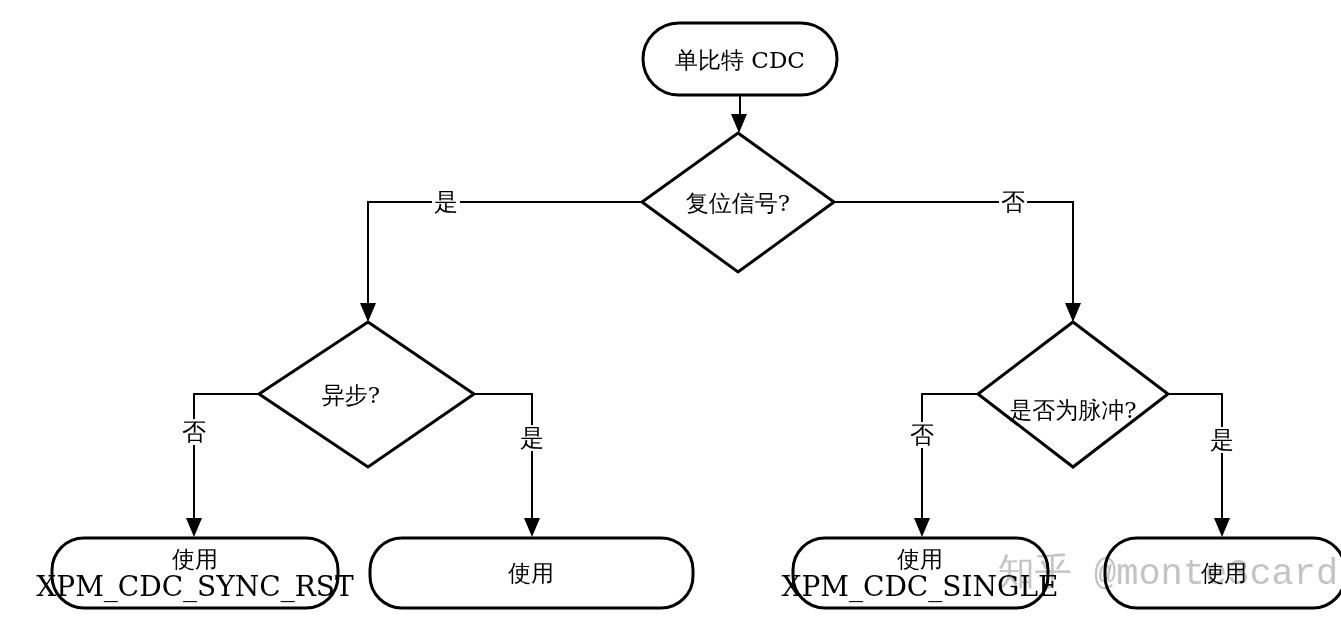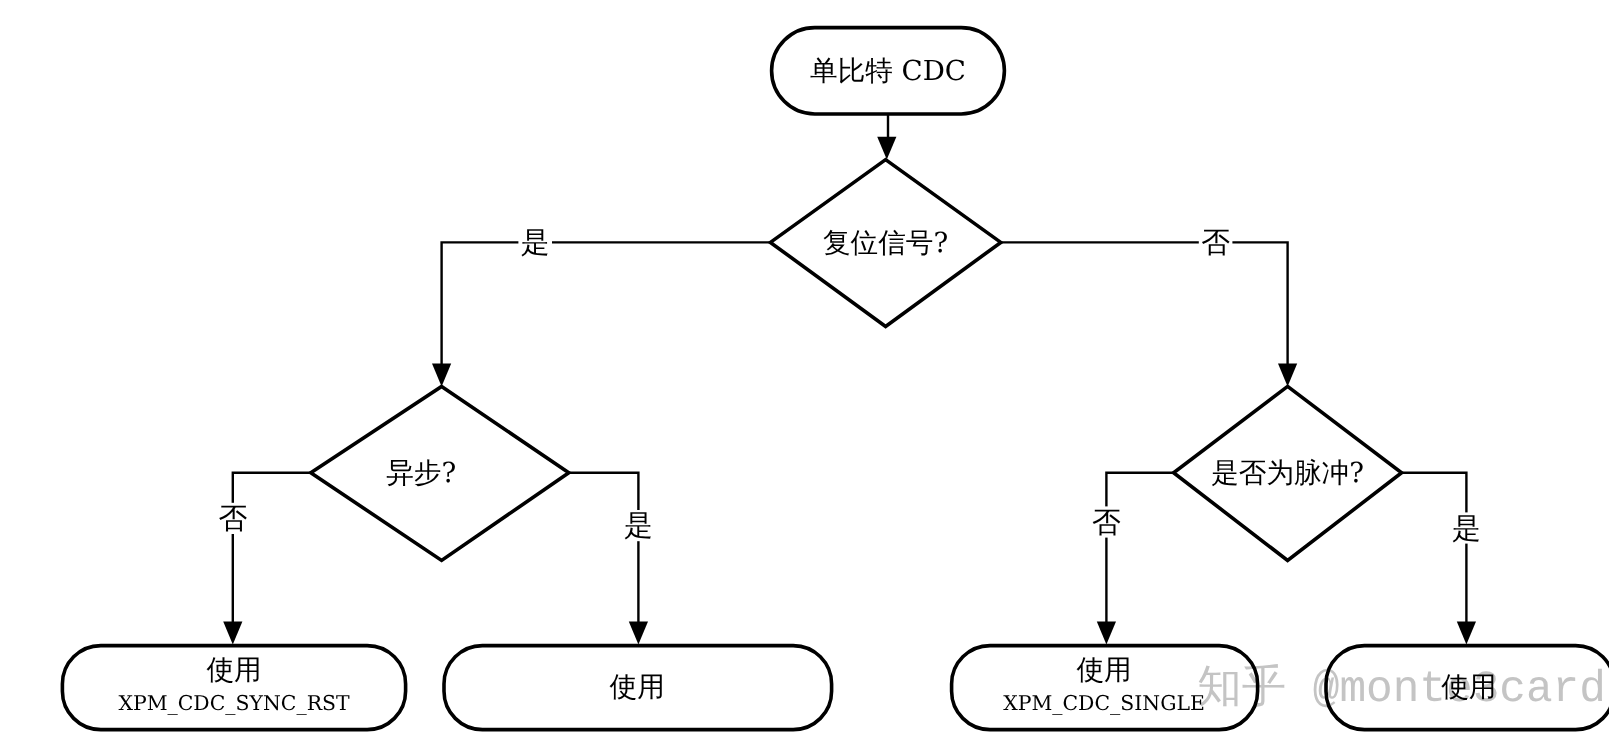--- a/index.html
+++ b/index.html
@@ -38,21 +38,21 @@
     transform: translate(-50%, -50%);
     z-index: 10;
     font-size: 24px;
     line-height: 26px;
     background: #ffffff;
     padding: 0 2px;
     white-space: nowrap;
     color: #000000;
   }
   .box-line2 {
-    font-size: 17px;
+    font-size: 28px;
   }
   #watermark {
     position: absolute;
     transform: translate(-50%, -50%);
     left: 1143px;
     top: 572px;
     z-index: 50;
     font-family: Liberation Mono, monospace;
     font-size: 37px;
     white-space: nowrap;
@@ -98,21 +98,21 @@
     <polyline points="1143,394 1197,394 1197,527" fill="none" stroke="#000000" stroke-width="2"></polyline>
     <polygon points="1197,537 1189,518 1205,518" fill="#000000"></polygon>
   </svg>
 
   <div class="node-label" style="left:715px; top:60px;">单比特 CDC</div>
 
   <div class="node-label" style="left:713px; top:203px;text-align:center;">复位信号?</div>
 
   <div class="node-label" style="left:326px; top:395px;">异步?</div>
 
-  <div class="node-label" style="left:1048px; top:395px;">是否为脉冲?</div>
+  <div class="node-label" style="left:1048px; top:410px;">是否为脉冲?</div>
 
   <div class="node-label" style="left:170px; top:573px;">
     <div>使用</div>
     <div class="box-line2">XPM_CDC_SYNC_RST</div>
   </div>
 
   <div class="node-label" style="left:506px; top:573px;">
     <div>使用</div>
   </div>
 

